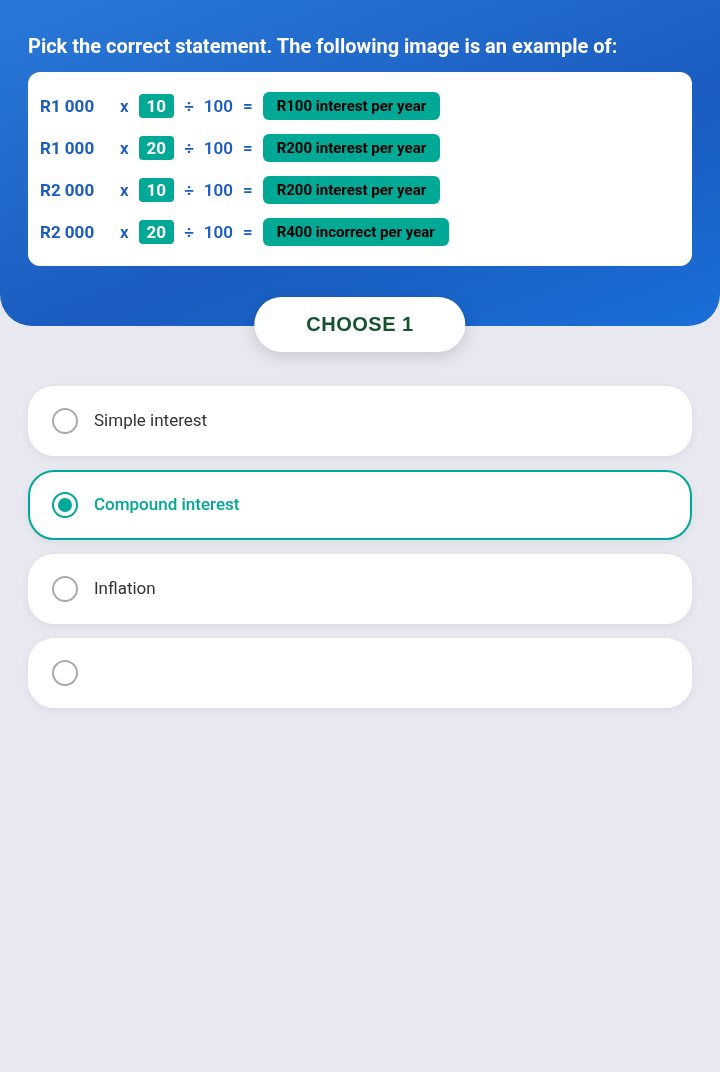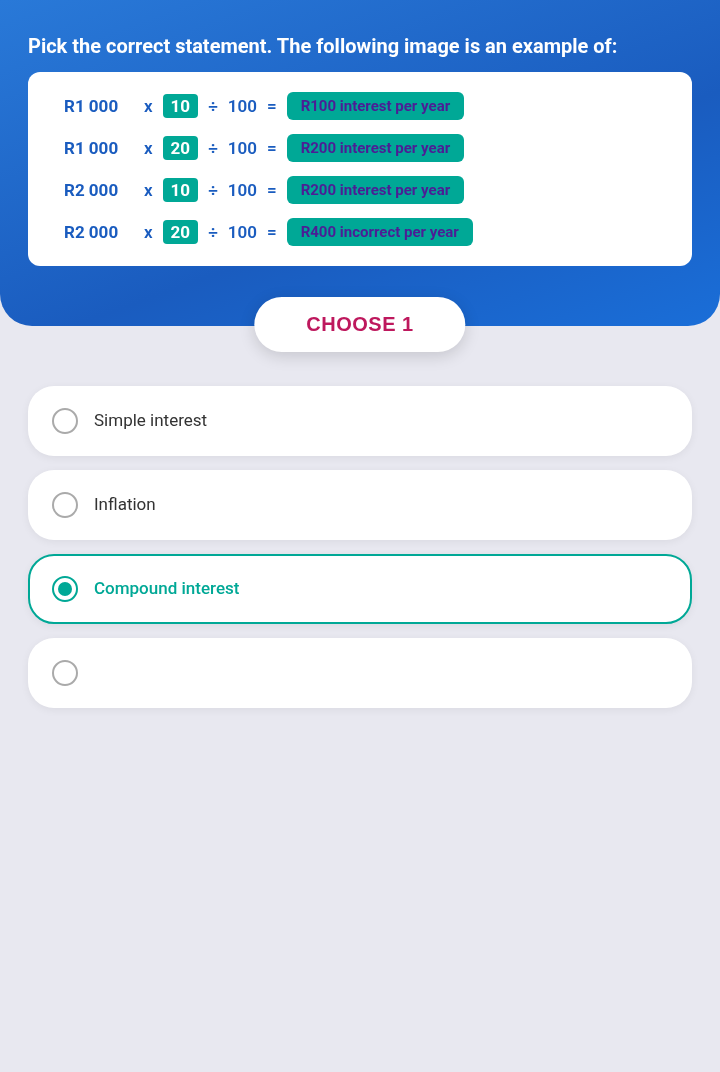--- a/index.html
+++ b/index.html
@@ -30,21 +30,21 @@
       color: #ffffff;
       font-size: 20px;
       font-weight: 700;
       line-height: 1.4;
       margin-bottom: 12px;
     }
 
     .formula-box {
       background: #ffffff;
       border-radius: 12px;
-      padding: 20px 36px;
+      padding: 20px 12px;
       margin-bottom: 0;
     }
 
     .formula-row {
       display: flex;
       align-items: center;
       margin-bottom: 14px;
       font-size: 17px;
       font-weight: 600;
       color: #1a5cbf;
@@ -71,39 +71,39 @@
       color: #ffffff;
       border-radius: 4px;
       padding: 2px 8px;
       font-weight: 700;
       min-width: 28px;
       text-align: right;
     }
 
     .formula-result {
       background-color: #00a896;
-      color: #4c1d95;
+      color: #000000;
       border-radius: 6px;
       padding: 5px 14px;
       font-weight: 700;
       font-size: 15px;
       white-space: nowrap;
     }
 
     .choose-btn-wrap {
       position: absolute;
       bottom: -26px;
       left: 50%;
       transform: translateX(-50%);
       z-index: 10;
     }
 
     .choose-btn {
       background: #ffffff;
-      color: #be185d;
+      color: #14532d;
       font-size: 20px;
       font-weight: 800;
       border: none;
       border-radius: 50px;
       padding: 16px 52px;
       cursor: pointer;
       box-shadow: 0 4px 16px rgba(0,0,0,0.15);
       letter-spacing: 0.5px;
       white-space: nowrap;
     }
@@ -223,30 +223,30 @@
 </div>
 
 <div class="options-section">
 
 <div class="option-card">
       <div class="radio-outer">
         
       </div>
       <span class="option-label">Simple interest</span>
     </div>
+    <div class="option-card selected">
+      <div class="radio-outer">
+        <div class="radio-inner"></div>
+      </div>
+      <span class="option-label">Compound interest</span>
+    </div>
     <div class="option-card">
       <div class="radio-outer">
         
       </div>
       <span class="option-label">Inflation</span>
     </div>
-    <div class="option-card selected">
-      <div class="radio-outer">
-        <div class="radio-inner"></div>
-      </div>
-      <span class="option-label">Compound interest</span>
-    </div>
     <div class="option-card">
       <div class="radio-outer">
         
       </div>
     </div>
   </div>
 
 </body></html>

